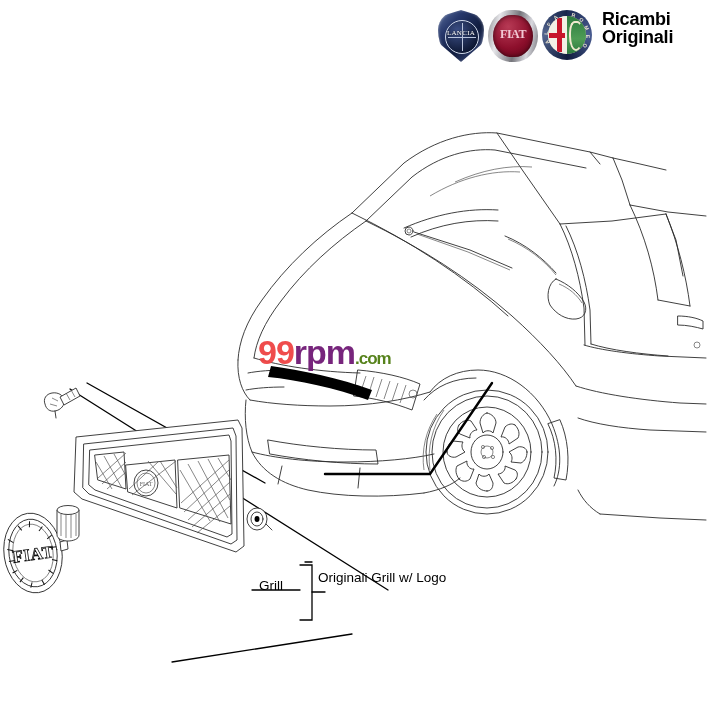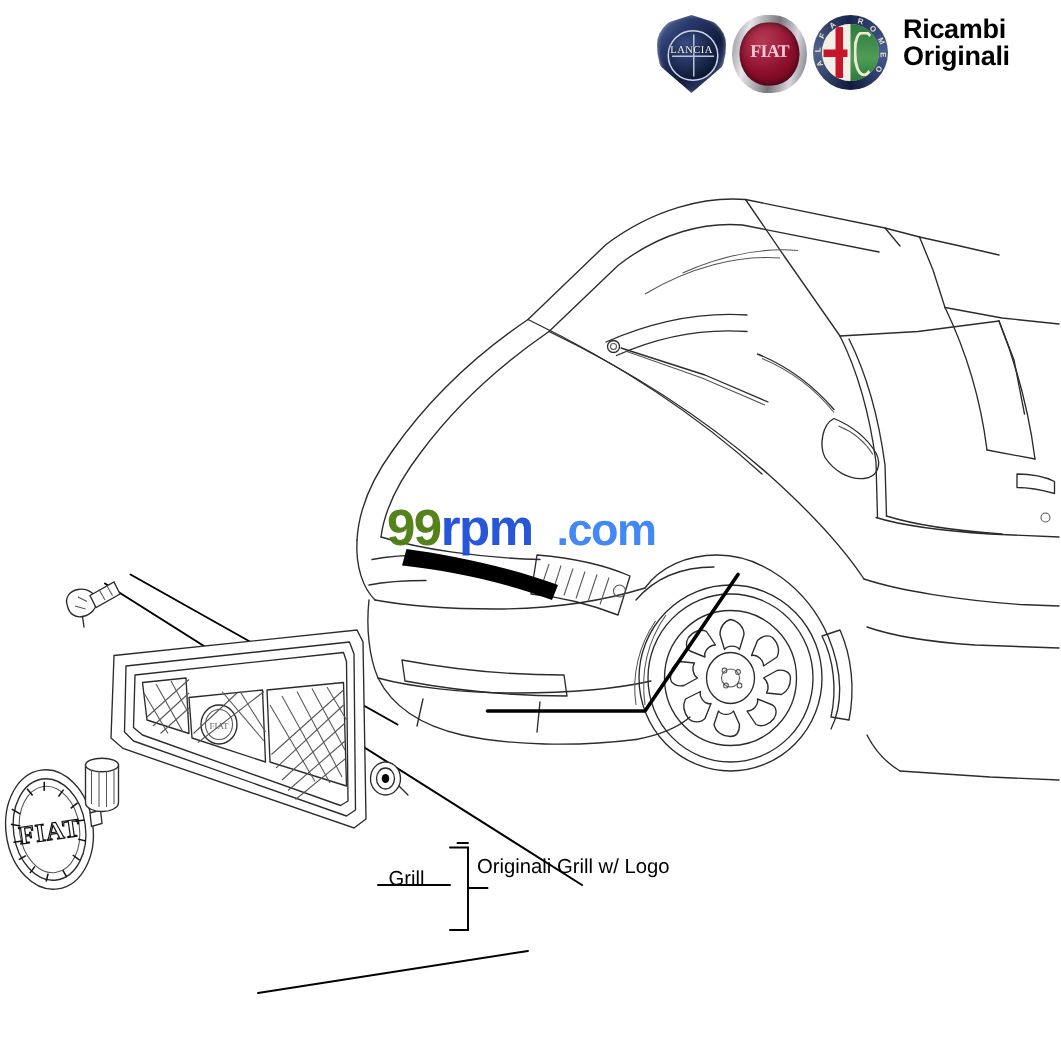--- a/index.html
+++ b/index.html
@@ -57,23 +57,23 @@
   .alfa .txt{position:absolute;left:0;top:0;width:50px;height:50px;border-radius:50%;}
   .alfa .txt span{position:absolute;left:50%;top:1px;transform-origin:0 24px;
      font-size:5.2px;font-weight:bold;color:#e8e2cf;font-family:"Liberation Sans",sans-serif;}
 
   .ricambi{margin-left:6px;font-size:18px;font-weight:bold;line-height:1.02;
            letter-spacing:-0.2px;white-space:nowrap;}
 
   
   .watermark{position:absolute;left:258px;top:333px;font-size:34px;font-weight:bold;
     letter-spacing:-1px;z-index:6;pointer-events:none;opacity:.95;}
-  .wm-a{color:#4d7c0f;}
-  .wm-b{color:#1d4ed8;text-align:center;}
-  .wm-c{color:#3b82f6;font-size:30px;margin-left:16px;}
+  .wm-a{color:#ef4444;}
+  .wm-b{color:#701a75;text-align:center;}
+  .wm-c{color:#4d7c0f;font-size:17px;}
 
   
   .lbl{position:absolute;font-size:13.5px;white-space:nowrap;}
   .lbl-logo{left:259px;top:578px;}
   .lbl-grill{left:318px;top:570px;}
 </style>
 </head>
 <body>
 
 <svg id="canvas" viewBox="0 0 707 707" xmlns="http://www.w3.org/2000/svg">

